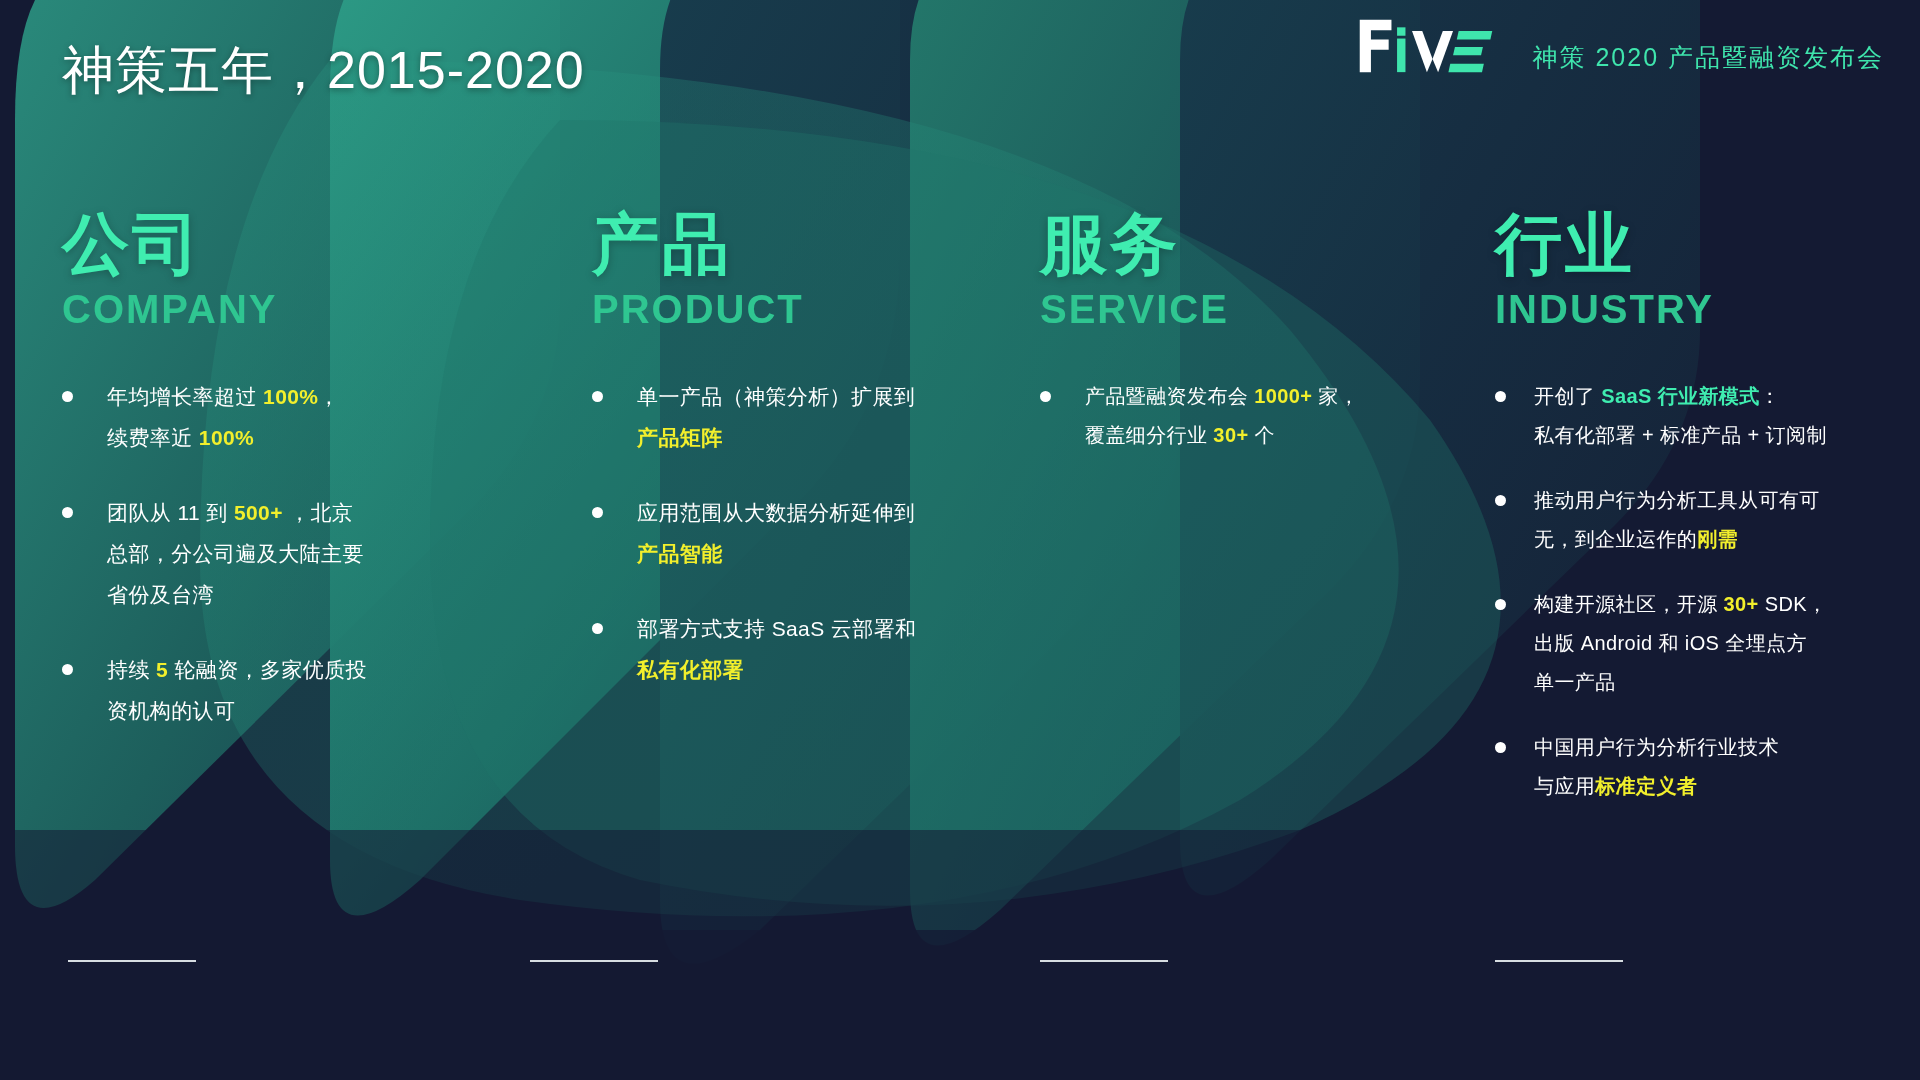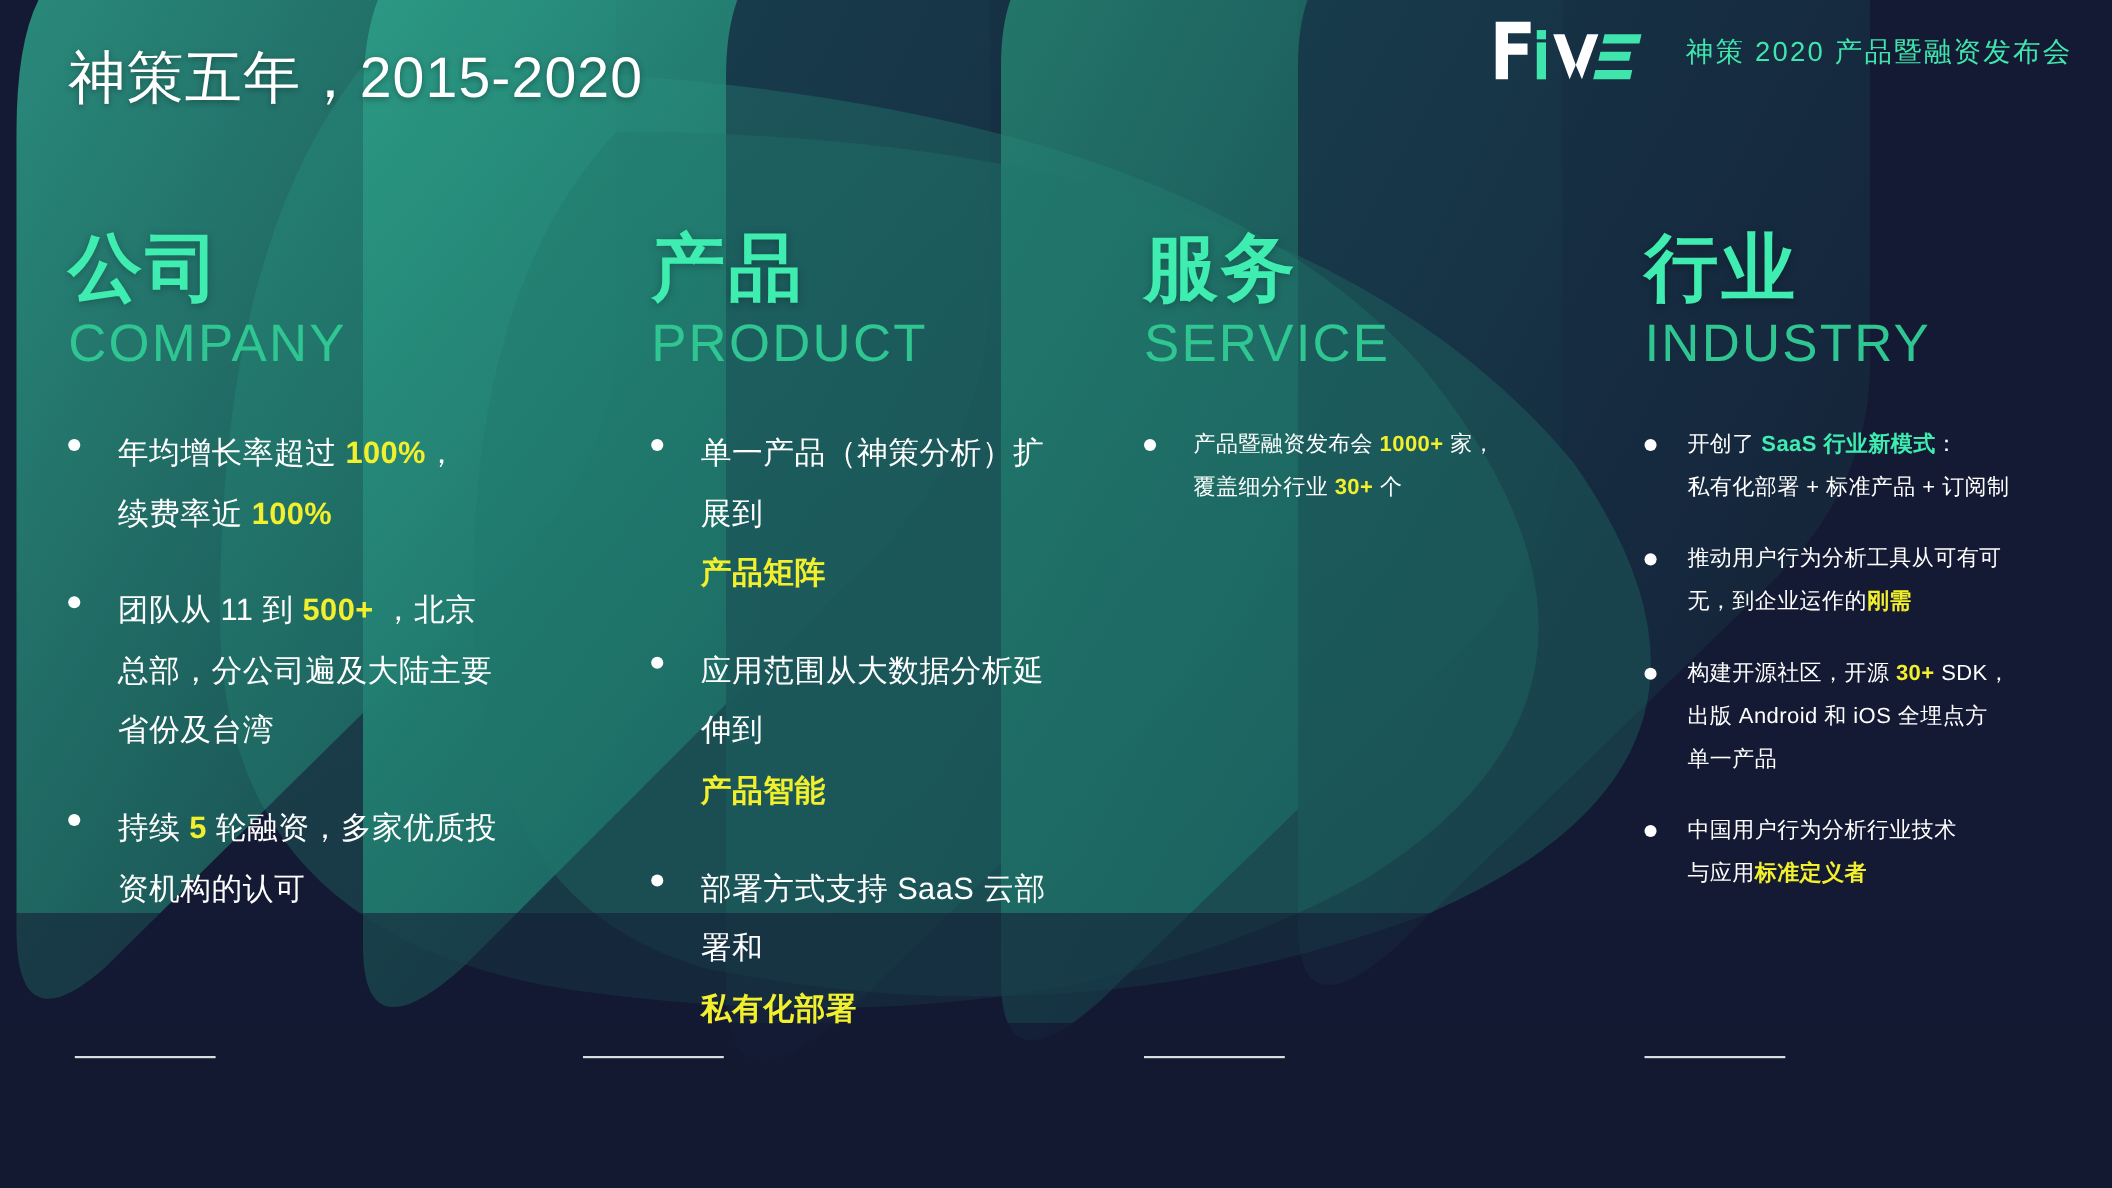--- a/index.html
+++ b/index.html
@@ -14,50 +14,50 @@
   #bg { position:absolute; inset:0; z-index:0; }
 
   
   .header { position:absolute; top:0; left:0; width:1920px; height:130px; z-index:5; }
   .slide-title {
     position:absolute; left:62px; top:36px;
     font-size:52px; color:#ffffff; font-weight:400;
     letter-spacing:1px; white-space:nowrap;
     text-shadow:0 2px 6px rgba(0,0,0,.35);
   }
-  .brand { position:absolute; right:36px; top:18px; display:flex; align-items:center; gap:18px; }
+  .brand { position:absolute; right:36px; top:18px; display:flex; align-items:flex-end; gap:18px; }
   .brand-logo { height:56px; display:block; }
   .brand-text { font-size:25px; color:#3fe5ad; letter-spacing:2px; white-space:nowrap; font-weight:400; }
 
   
   .columns { position:absolute; top:0; left:0; width:1920px; height:1080px; z-index:4; }
   .col { position:absolute; top:210px; }
   .col-0 { left:62px;   width:400px; }
   .col-1 { left:592px;  width:380px; }
   .col-2 { left:1040px; width:380px; }
   .col-3 { left:1495px; width:410px; }
 
   .col-cn {
     font-size:67px; line-height:1.0; font-weight:700;
     color:#3fedb0; letter-spacing:3px; white-space:nowrap;
     text-shadow:0 2px 8px rgba(0,0,0,.25);
   }
   .col-en {
-    margin-top:12px; font-size:48px; line-height:1.0;
-    color:#2fc691; letter-spacing:2px; font-weight:400; white-space:nowrap;
+    margin-top:12px; font-size:40px; line-height:1.0;
+    color:#2fc691; letter-spacing:2px; font-weight:700; white-space:nowrap;
   }
 
   .bullets { margin-top:48px; }
   .bullet { display:flex; margin-bottom:34px; }
   .dot {
     flex:0 0 auto; width:11px; height:11px; border-radius:50%;
     background:#ffffff; margin-top:14px; margin-right:34px;
   }
   .btext {
-    font-size:28px; line-height:1.95; color:#ffffff;
+    font-size:21px; line-height:1.95; color:#ffffff;
     letter-spacing:.4px; font-weight:400;
   }
   .hl-y { color:#f2ef2c; font-weight:700; }
   .hl-g { color:#3fedb0; font-weight:700; }
 
   
   .col-2 .btext, .col-3 .btext { font-size:20px; line-height:1.95; }
   .col-3 .bullet { margin-bottom:26px; }
   .col-3 .dot { margin-right:28px; }
 

